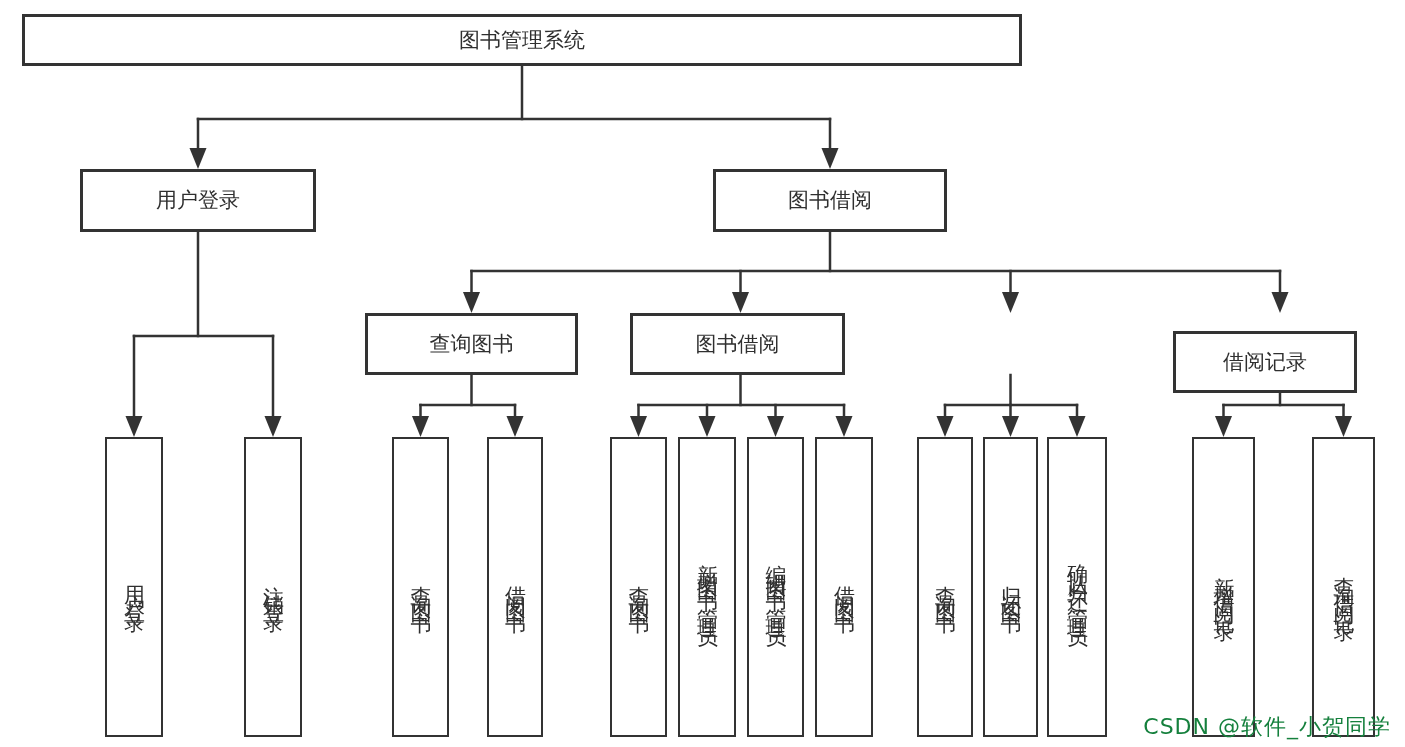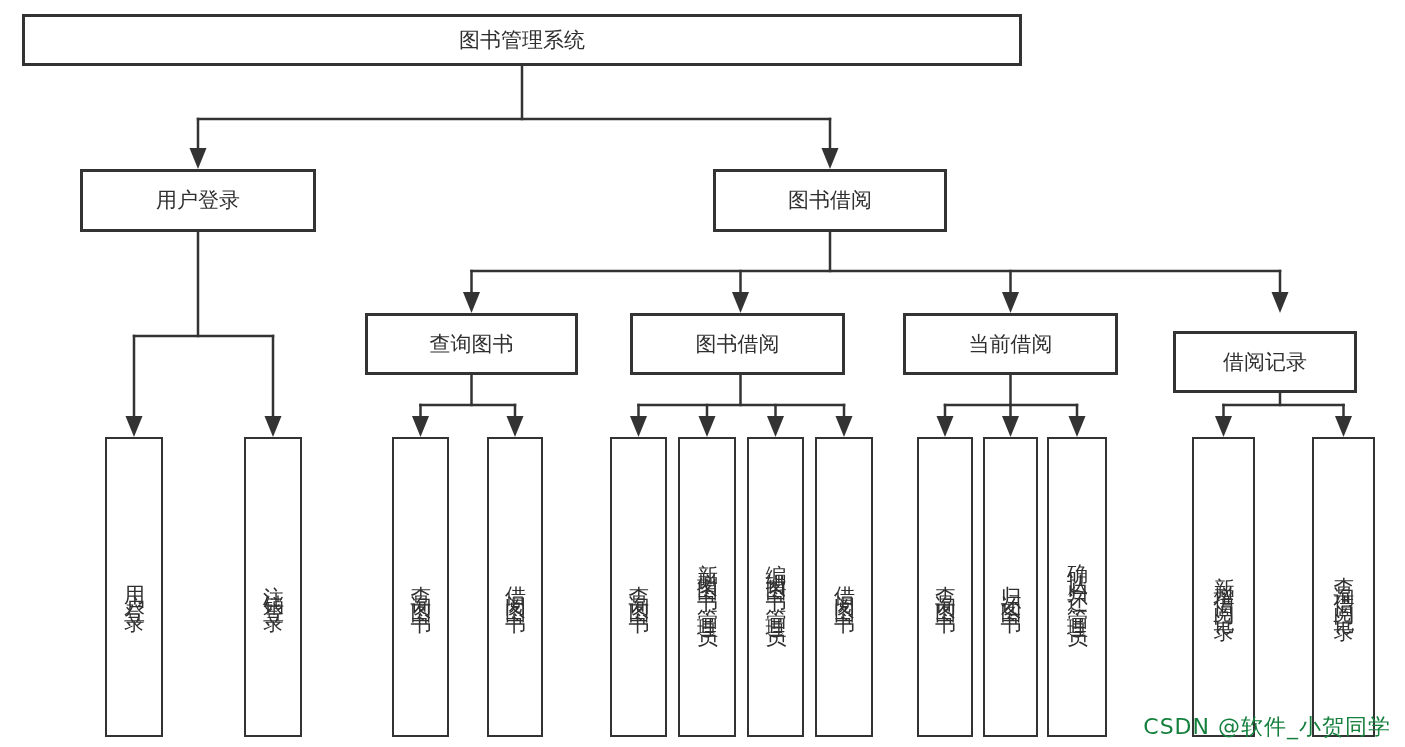--- a/index.html
+++ b/index.html
@@ -139,23 +139,20 @@
   <div class="node big" style="left:713px;top:169px;width:234px;height:63px">
     <span class="label">图书借阅</span>
   </div>
 
   <div class="node big" style="left:365px;top:313px;width:213px;height:62px">
     <span class="label">查询图书</span>
   </div>
   <div class="node big" style="left:630px;top:313px;width:215px;height:62px">
     <span class="label">图书借阅</span>
   </div>
-  <div class="node big" style="left:903px;top:313px;width:215px;height:62px">
-    <span class="label">当前借阅</span>
-  </div>
   <div class="node big" style="left:1173px;top:331px;width:184px;height:62px">
     <span class="label">借阅记录</span>
   </div>
 
   <div class="node v" style="left:105px;top:437px;width:58px;height:300px">
     <span class="label">用户登录</span>
   </div>
   <div class="node v" style="left:244px;top:437px;width:58px;height:300px">
     <span class="label">注销登录</span>
   </div>

